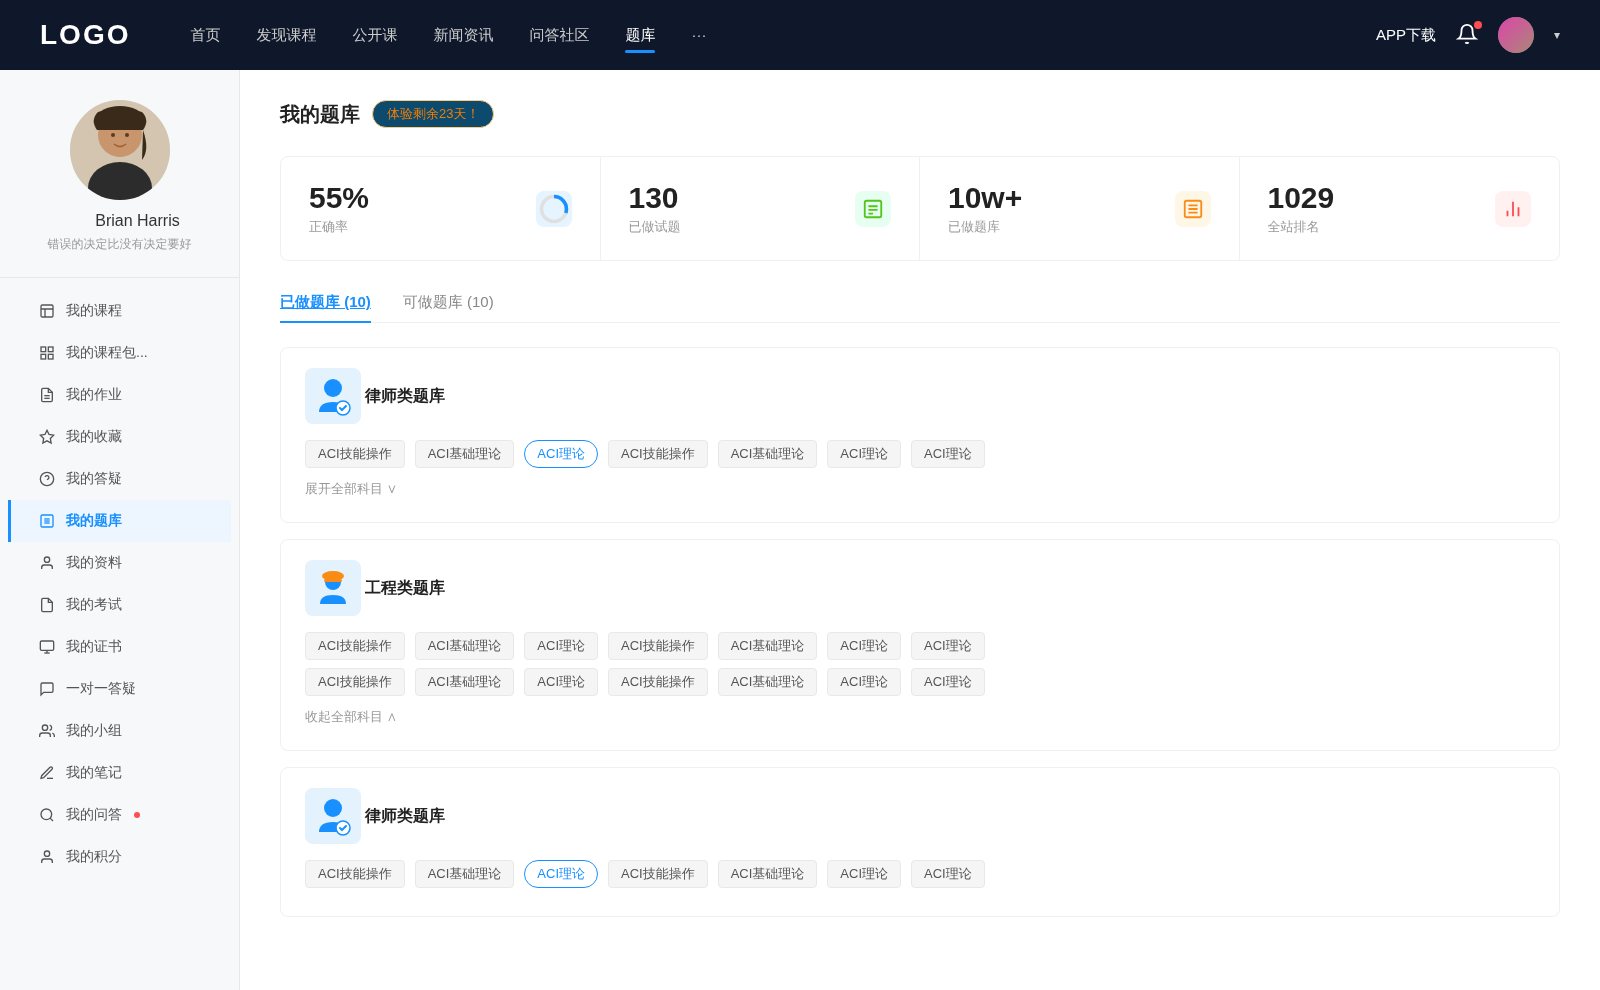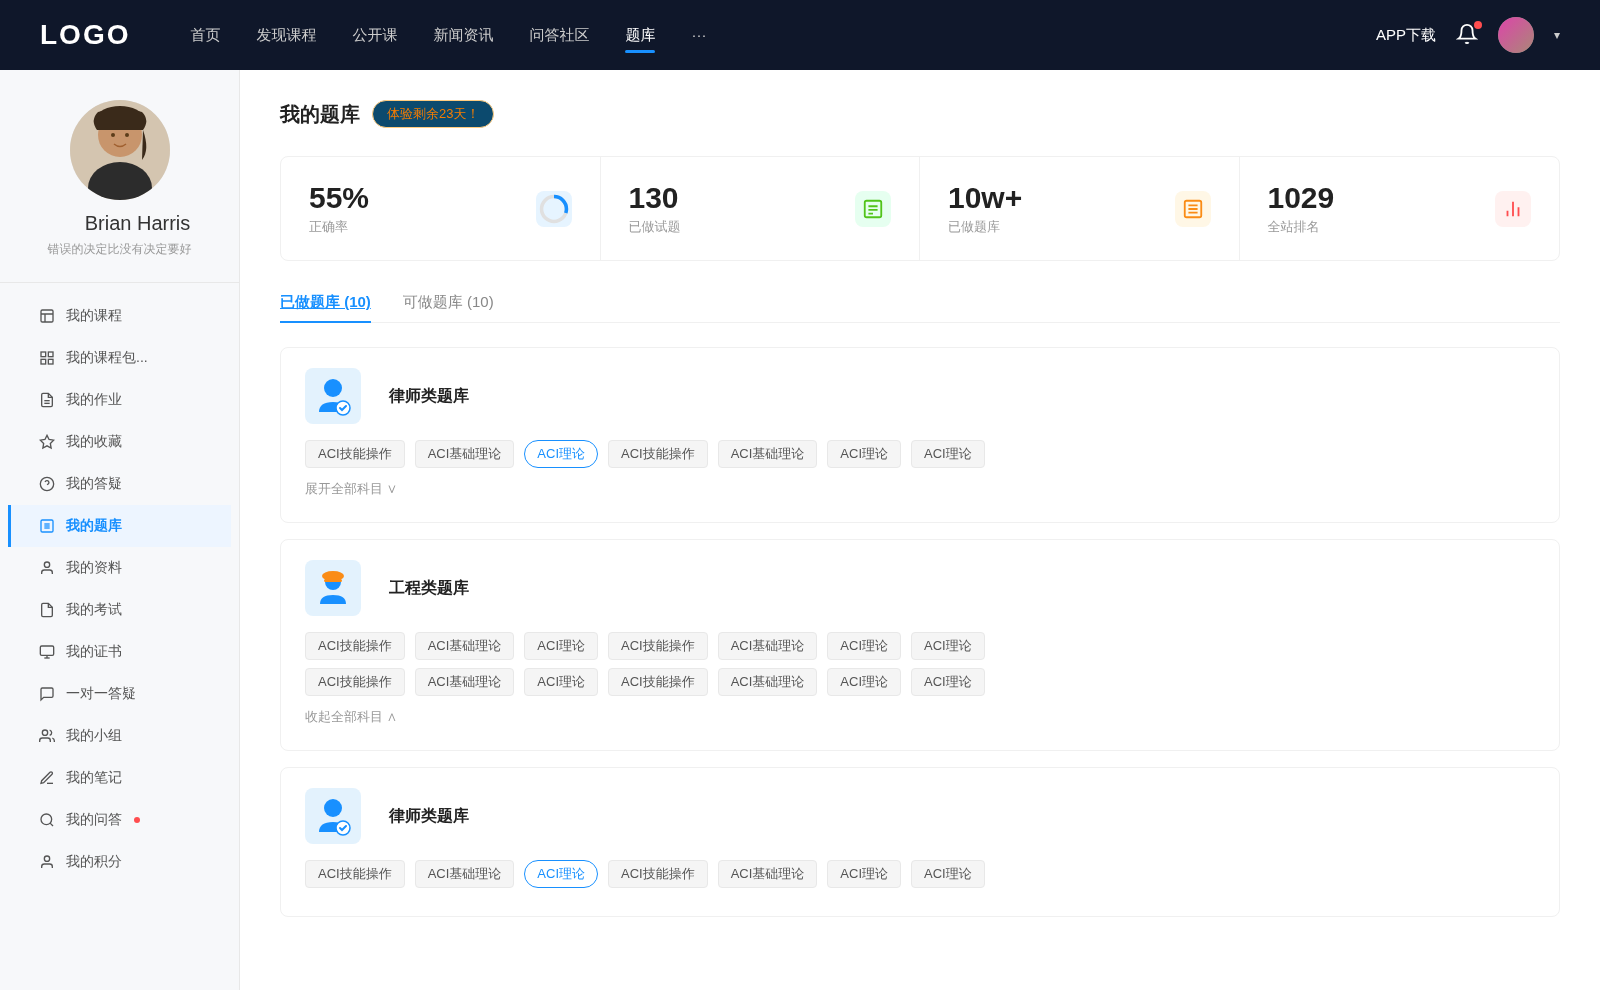--- a/index.html
+++ b/index.html
@@ -109,21 +109,21 @@
       border-bottom: 1px solid #e8e8e8;
     }
     .sidebar-avatar {
       width: 100px; height: 100px;
       border-radius: 50%;
       background: #e0e0e0;
       overflow: hidden;
       margin-bottom: 12px;
     }
     .sidebar-name {
-      font-size: 20px;
+      font-size: 16px;
       font-weight: 500;
       color: #333;
       margin-bottom: 6px;
       margin-left: 36px;
     }
     .sidebar-motto {
       font-size: 12px;
       color: #999;
     }
     .sidebar-menu {
@@ -264,21 +264,21 @@
     
     .bank-card {
       border: 1px solid #f0f0f0;
       border-radius: 8px;
       margin-bottom: 16px;
       padding: 20px 24px;
     }
     .bank-card-header {
       display: flex;
       align-items: center;
-      gap: 28px;
+      gap: 4px;
       margin-bottom: 16px;
     }
     .bank-icon {
       width: 56px; height: 56px;
       border-radius: 8px;
       background: #e3f2fd;
       display: flex;
       align-items: center;
       justify-content: center;
       flex-shrink: 0;

